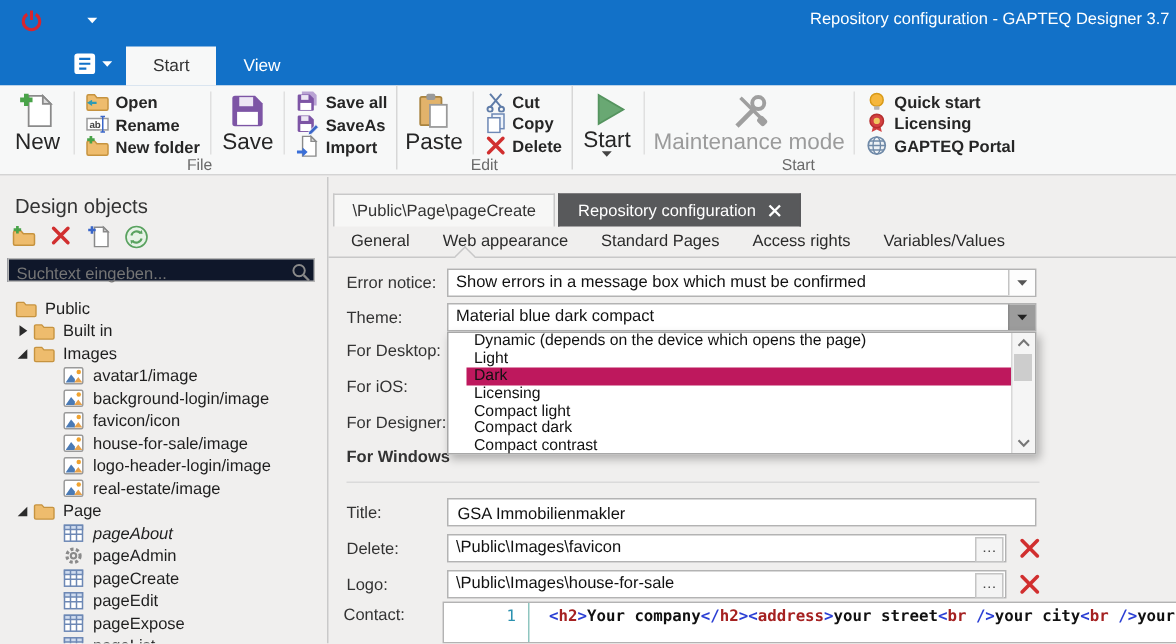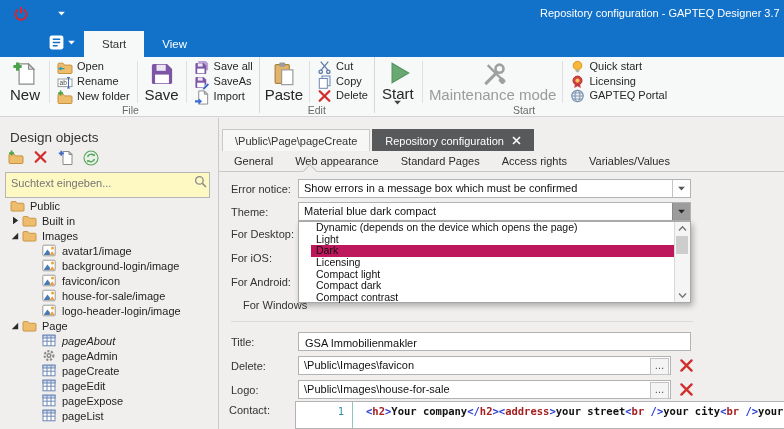--- a/index.html
+++ b/index.html
@@ -22,29 +22,29 @@
   .rgroup-items{display:flex;align-items:stretch;height:46px;padding-top:2px;}
   .rgroup-label{text-align:center;font-size:10.5px;color:#6a6a6a;height:12px;line-height:12px;margin-top:-1px;}
   .vsep{width:1px;background:#e0e0e0;margin:2px 3px;}
   .gsep{width:1px;background:#d7d7d7;margin:0 2px;height:56px;align-self:flex-start;}
   .bigbtn{display:flex;flex-direction:column;align-items:center;justify-content:flex-start;
           min-width:36px;padding:1px 3px;cursor:pointer;border-radius:2px;}
   .bigbtn .bicon{height:27px;display:flex;align-items:center;}
   .bigbtn .blabel{font-size:15px;color:#262626;text-align:center;line-height:11px;margin-top:2px;}
   .bigbtn.disabled .blabel{color:#9b9b9b;}
   .btncol{display:flex;flex-direction:column;justify-content:space-between;padding:1px 0;}
-  .smallbtn{display:flex;align-items:flex-start;gap:4px;height:15px;padding:0 4px;cursor:pointer;border-radius:2px;}
+  .smallbtn{display:flex;align-items:flex-end;gap:4px;height:15px;padding:0 4px;cursor:pointer;border-radius:2px;font-weight:bold;}
   .smallbtn .slabel{font-size:11px;color:#262626;white-space:nowrap;}
   .start-caret{margin-top:1px;color:#444;}
   
   .sidebar{position:absolute;left:0;top:118px;width:218px;bottom:0;background:#f0efee;}
   .sidebar-title{position:absolute;left:10px;top:12px;font-size:13.5px;color:#333;}
   .sb-toolbar{position:absolute;left:8px;top:32px;display:flex;gap:9px;}
   .sb-tool{width:16px;height:16px;cursor:pointer;}
-  .sb-search{position:absolute;left:5px;top:54px;width:205px;height:26px;background:#fef9c3;border:1px solid #b5b5b5;box-sizing:border-box;}
+  .sb-search{position:absolute;left:5px;top:54px;width:205px;height:16px;background:#0f172a;border:1px solid #b5b5b5;box-sizing:border-box;}
   .sb-search input{position:absolute;left:3px;top:1px;width:182px;height:15px;border:none;outline:none;font-size:11px;color:#888;font-family:"Liberation Sans",sans-serif;background:transparent;}
   .sb-search .mag{position:absolute;right:2px;top:2px;width:13px;height:13px;cursor:pointer;}
   .tree{position:absolute;left:0;top:80px;right:0;bottom:0;overflow:hidden;}
   .trow{height:15px;display:flex;align-items:center;cursor:pointer;white-space:nowrap;}
   .trow .exp{width:14px;display:flex;align-items:center;justify-content:center;flex:none;}
   .trow .ticon{width:15px;height:14px;flex:none;display:flex;align-items:center;}
   .trow .tlabel{margin-left:5px;font-size:11px;color:#1e1e1e;}
   
   .main{position:absolute;left:218px;top:118px;right:0;bottom:0;background:#f0efee;border-left:1px solid #c9c9c9;box-sizing:border-box;}
   .doctabs{position:absolute;left:3px;top:11px;height:22px;display:flex;gap:2px;}
@@ -451,20 +451,31 @@
         <span class="ticon">
           <svg width="14" height="13" viewBox="0 0 14 13">
             <rect x=".8" y="1.2" width="12.4" height="10.6" rx="1" fill="#fff" stroke="#9a9a9a"></rect>
             <path d="M2 10.6L5.4 5.6 7.9 8.6V11H2z" fill="#4a7ab5"></path>
             <path d="M7.4 11l2.8-3.7 2.7 3.7z" fill="#e8a24a"></path>
             <circle cx="10.5" cy="4" r="1.5" fill="#f0a330"></circle>
           </svg>
         </span>
         <span class="tlabel">logo-header-login/image</span>
       </div>
+      <div class="trow" style="padding-left: 42px;">
+        <span class="ticon">
+          <svg width="14" height="13" viewBox="0 0 14 13">
+            <rect x=".8" y="1.2" width="12.4" height="10.6" rx="1" fill="#fff" stroke="#9a9a9a"></rect>
+            <path d="M2 10.6L5.4 5.6 7.9 8.6V11H2z" fill="#4a7ab5"></path>
+            <path d="M7.4 11l2.8-3.7 2.7 3.7z" fill="#e8a24a"></path>
+            <circle cx="10.5" cy="4" r="1.5" fill="#f0a330"></circle>
+          </svg>
+        </span>
+        <span class="tlabel">real-estate/image</span>
+      </div>
       <div class="trow" style="padding-left: 8px;">
         <span class="exp">
           <svg width="8" height="8" viewBox="0 0 8 8">
             <path d="M7.2.8V7.2H.8z" fill="#2b2b2b"></path>
           </svg>
         </span>
         <span class="ticon">
           <svg width="15" height="13" viewBox="0 0 16 14">
             <path d="M1 3.8c0-.5.4-1 1-1h4.2L7.8 4.6H14c.6 0 1 .4 1 1v6.4c0 .6-.4 1-1 1H2c-.6 0-1-.4-1-1z" fill="#eebc6d" stroke="#c6933f"></path>
           </svg>
@@ -576,22 +587,22 @@
           <svg width="7" height="5" viewBox="0 0 8 6">
             <path d="M0 1h8L4 5.4z" fill="currentColor"></path>
           </svg>
         </span>
       </div>
   </div>
 
   <div id="devlabels">
       <div class="flabel" style="left: 12px; top: 110px;">For Desktop:</div>
       <div class="flabel" style="left: 12px; top: 134px;">For iOS:</div>
-      <div class="flabel" style="left: 12px; top: 158px;">For Android:</div>
-      <div class="flabel" style="left: 24px; top: 181px;">For Windows</div>
+      <div class="flabel" style="left: 12px; top: 158px;">For Designer:</div>
+      <div class="flabel" style="left: 12px; top: 181px; font-weight: bold;">For Windows</div>
     </div>
 
   <div class="ddlist">
     <div class="dditems" id="dditems">
         <div class="dditem">Dynamic (depends on the device which opens the page)</div>
         <div class="dditem">Light</div>
         <div class="dditem hl">Dark</div>
         <div class="dditem">Licensing</div>
         <div class="dditem">Compact light</div>
         <div class="dditem">Compact dark</div>

